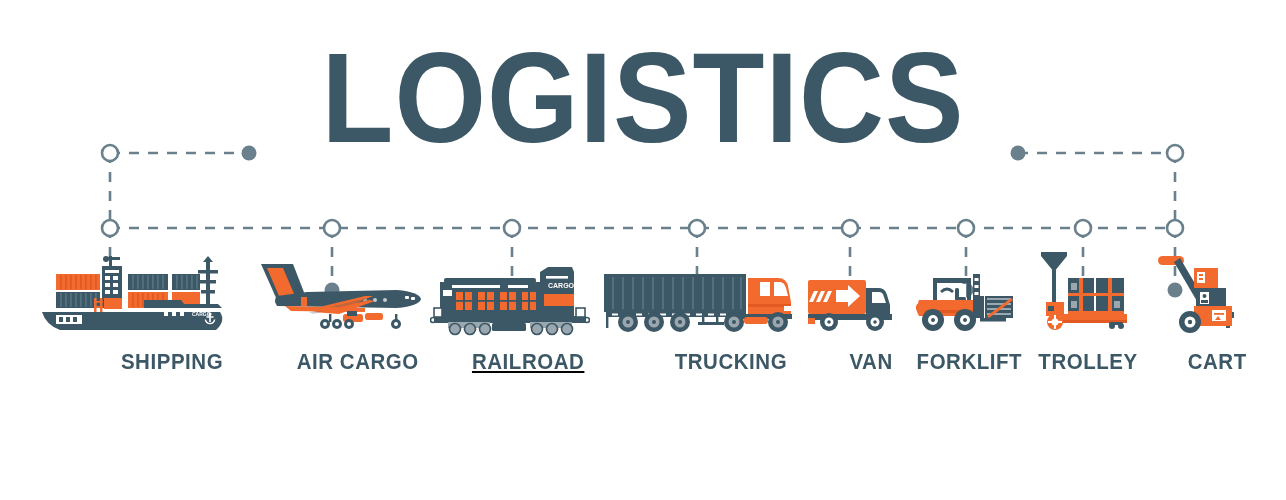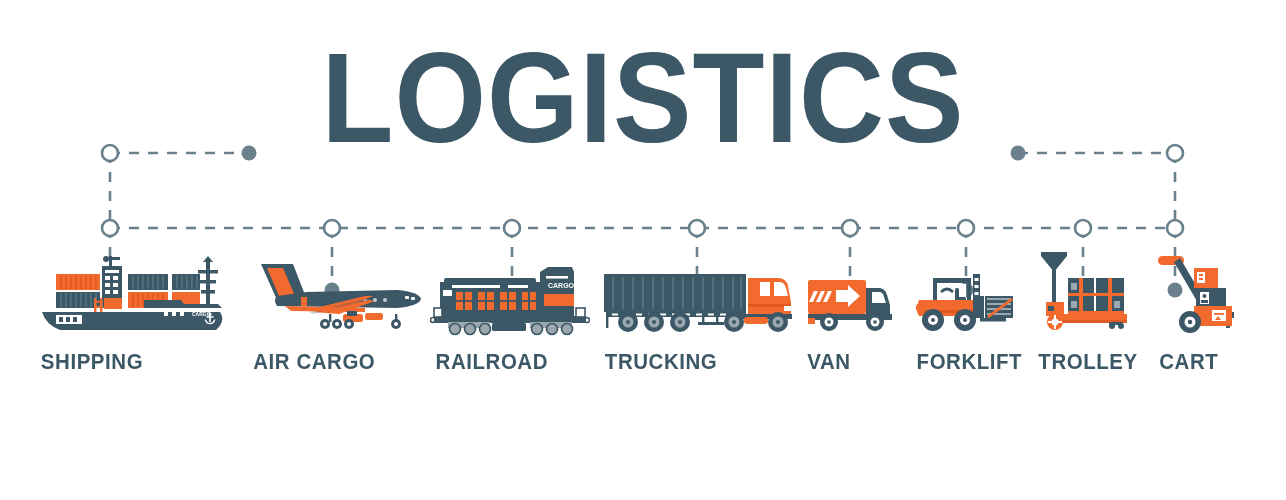--- a/index.html
+++ b/index.html
@@ -45,21 +45,21 @@
     top: 0;
     width: 1286px;
     height: 500px;
     pointer-events: none;
   }
 
   
   .item {
     position: absolute;
     bottom: 58px;
-    text-align: left;
+    text-align: right;
   }
   .icon-wrap {
     position: relative;
     margin: 0 auto;
     display: block;
   }
   .item-label {
     margin-top: 10px;
     font-family: "Liberation Sans", sans-serif;
     font-weight: bold;
@@ -304,21 +304,21 @@
           <circle cx="90" cy="68" r="5" fill="#3c5765"></circle>
           <circle cx="90" cy="68" r="2" fill="#ffffff"></circle>
           <circle cx="102" cy="68" r="5" fill="#3c5765"></circle>
           <circle cx="102" cy="68" r="2" fill="#ffffff"></circle>
         </g>
       </svg>
     </div>
     <div class="item-label">AIR CARGO</div>
   </div>
 
-  <div class="item" style="left:430px; width:160px;">
+  <div class="item" style="left:430px; width:160px;text-decoration:underline;">
     <div class="icon-wrap">
       <svg width="160" height="72" viewBox="0 0 160 72" xmlns="http://www.w3.org/2000/svg">
 
         <path d="M110 8 h34 v44 h-34 z" fill="#3c5765"></path>
         <path d="M110 8 l8 -5 h24 l2 5 z" fill="#3c5765"></path>
 
         <rect x="10" y="18" width="100" height="34" fill="#3c5765"></rect>
         <rect x="14" y="14" width="92" height="5" rx="2" fill="#3c5765"></rect>
 
         <g fill="#ffffff">

